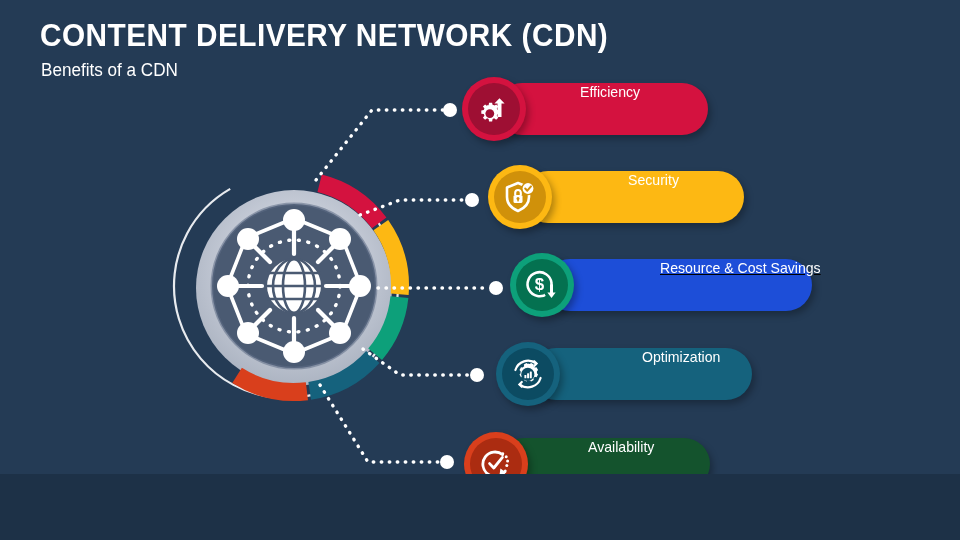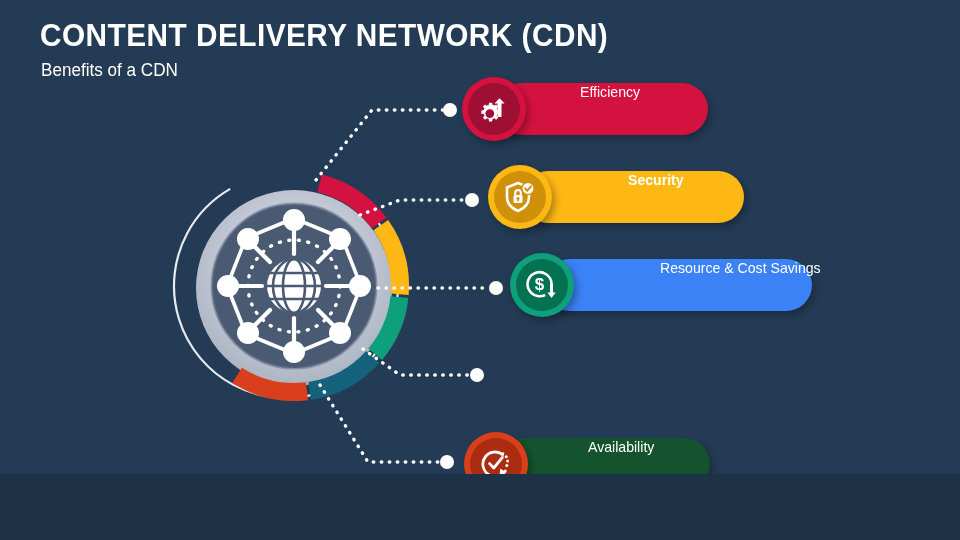--- a/index.html
+++ b/index.html
@@ -216,56 +216,80 @@
             <path d="M19.6 15.2 a7 7 0 0 0 -5.2 -2.6 l0 3 a4 4 0 0 1 3 1.5 Z" opacity="0.95"></path>
             <path d="M12 14.5 l1.8 0 l.5 -2.6 l3.2 0 l.5 2.6 l1.6 .7 l2.1 -1.6 l2.3 2.3 l-1.6 2.1 l.7 1.6 l2.6 .5 l0 3.2 l-2.6 .5 l-.7 1.6 l1.6 2.1 l-2.3 2.3 l-2.1 -1.6 l-1.6 .7 l-.5 2.6 l-3.2 0 l-.5 -2.6 l-1.6 -.7 l-2.1 1.6 l-2.3 -2.3 l1.6 -2.1 l-.7 -1.6 l-2.6 -.5 l0 -3.2 l2.6 -.5 l.7 -1.6 l-1.6 -2.1 l2.3 -2.3 l2.1 1.6 Z" transform="translate(-1.5,-0.5) scale(0.95)"></path>
           </g>
           <circle cx="12.8" cy="21.6" r="4.4" fill="#9e0f33"></circle>
         </svg>
       </div>
     </div>
   </div>
 
   <div class="row" style="left:488px; top:165px; width:300px;">
-    <div class="pill" style="width:222px; background:#fdb813;font-weight:bold;">
+    <div class="pill" style="width:222px; background:#fdb813;">
       <span class="pill-label" style="margin-left:106px;">Security</span>
     </div>
     <div class="badge" style="background:#fdb813;">
       <div class="badge-inner" style="background:#d0910a;">
         <svg width="36" height="36" viewBox="0 0 36 36" xmlns="http://www.w3.org/2000/svg">
           <path d="M16 4 L5 8.5 L5 18 C5 25 10 29.5 16 32 C22 29.5 27 25 27 18 L27 8.5 Z" fill="none" stroke="#ffffff" stroke-width="2.6" stroke-linejoin="round"></path>
           <rect x="11.5" y="16" width="9" height="8" rx="1.6" fill="#ffffff"></rect>
           <path d="M13.2 16 v-2.2 a2.8 2.8 0 0 1 5.6 0 V16" fill="none" stroke="#ffffff" stroke-width="2.1"></path>
           <circle cx="16" cy="19.6" r="1.5" fill="#d0910a"></circle>
           <rect x="15.3" y="19.6" width="1.5" height="2.8" fill="#d0910a"></rect>
           <circle cx="26" cy="9.5" r="6.8" fill="#d0910a"></circle>
           <circle cx="26" cy="9.5" r="5.4" fill="#ffffff"></circle>
           <path d="M23.2 9.5 l2.1 2.2 l3.7 -4.3" fill="none" stroke="#d0910a" stroke-width="2" stroke-linecap="round" stroke-linejoin="round"></path>
         </svg>
       </div>
     </div>
   </div>
 
   <div class="row" style="left:510px; top:253px; width:350px;">
-    <div class="pill" style="width:268px; background:#3b82f6;">
+    <div class="pill" style="width:268px; background:#1d4ed8;text-decoration:underline;">
       <span class="pill-label" style="margin-left:116px;">Resource &amp; Cost Savings</span>
     </div>
     <div class="badge" style="background:#0da07a;">
       <div class="badge-inner" style="background:#047150;">
         <svg width="36" height="36" viewBox="0 0 36 36" xmlns="http://www.w3.org/2000/svg">
           <path d="M27.5 16 a12 12 0 1 0 -4.2 10.4" fill="none" stroke="#ffffff" stroke-width="2.6" stroke-linecap="round"></path>
           <text x="15.6" y="23.4" font-family="'Liberation Sans', sans-serif" font-size="17" font-weight="bold" fill="#ffffff" text-anchor="middle">$</text>
           <circle cx="27.5" cy="24.5" r="7.4" fill="#047150"></circle>
           <path d="M27.5 17.6 v9.4" stroke="#ffffff" stroke-width="3" stroke-linecap="round"></path>
           <path d="M23.4 25.6 L27.5 31 L31.6 25.6 Z" fill="#ffffff"></path>
         </svg>
       </div>
     </div>
   </div>
 
+  <div class="row" style="left:496px; top:342px; width:300px;">
+    <div class="pill" style="width:222px; background:#15627d;">
+      <span class="pill-label" style="margin-left:112px;">Optimization</span>
+    </div>
+    <div class="badge" style="background:#15627d;">
+      <div class="badge-inner" style="background:#0c4b62;">
+        <svg width="36" height="36" viewBox="0 0 36 36" xmlns="http://www.w3.org/2000/svg">
+          <g fill="none" stroke="#ffffff" stroke-width="2.2" stroke-linecap="round">
+            <path d="M5.4 14 a13.2 13.2 0 0 1 20.6 -6.6"></path>
+            <path d="M30.6 22 a13.2 13.2 0 0 1 -20.6 6.6"></path>
+            <path d="M24.2 5.2 L26.6 7.6 L24.2 10"></path>
+            <path d="M11.8 30.8 L9.4 28.4 L11.8 26"></path>
+          </g>
+          <path d="M18 7.2 l2 .45 l1.3 -1.1 l2.6 1.5 l-.3 1.7 l1.45 1.45 l1.7 -.3 l1.5 2.6 l-1.1 1.3 l0 2.05 l1.1 1.3 l-1.5 2.6 l-1.7 -.3 l-1.45 1.45 l.3 1.7 l-2.6 1.5 l-1.3 -1.1 l-2.05 0 l-1.3 1.1 l-2.6 -1.5 l.3 -1.7 l-1.45 -1.45 l-1.7 .3 l-1.5 -2.6 l1.1 -1.3 l0 -2.05 l-1.1 -1.3 l1.5 -2.6 l1.7 .3 l1.45 -1.45 l-.3 -1.7 l2.6 -1.5 l1.3 1.1 Z" fill="#ffffff" transform="translate(-0.2,0.4)"></path>
+          <circle cx="17.8" cy="18.4" r="6.6" fill="#0c4b62"></circle>
+          <g fill="#ffffff">
+            <rect x="14.4" y="19.1" width="2" height="3.2" rx="0.5"></rect>
+            <rect x="17.1" y="17.3" width="2" height="5" rx="0.5"></rect>
+            <rect x="19.8" y="15.4" width="2" height="6.9" rx="0.5"></rect>
+          </g>
+        </svg>
+      </div>
+    </div>
+  </div>
 
   <div class="row" style="left:464px; top:432px; width:290px;">
     <div class="pill" style="width:212px; background:#14532d;">
       <span class="pill-label" style="margin-left:90px;">Availability</span>
     </div>
     <div class="badge" style="background:#d93f1c;">
       <div class="badge-inner" style="background:#ab2c11;">
         <svg width="36" height="36" viewBox="0 0 36 36" xmlns="http://www.w3.org/2000/svg">
           <path d="M24.6 8.6 a12.2 12.2 0 1 0 2.6 16.4" fill="none" stroke="#ffffff" stroke-width="2.8" stroke-linecap="round"></path>
           <path d="M22.4 22.4 L28.6 26.8 L21.6 28.4 Z" fill="#ffffff"></path>

